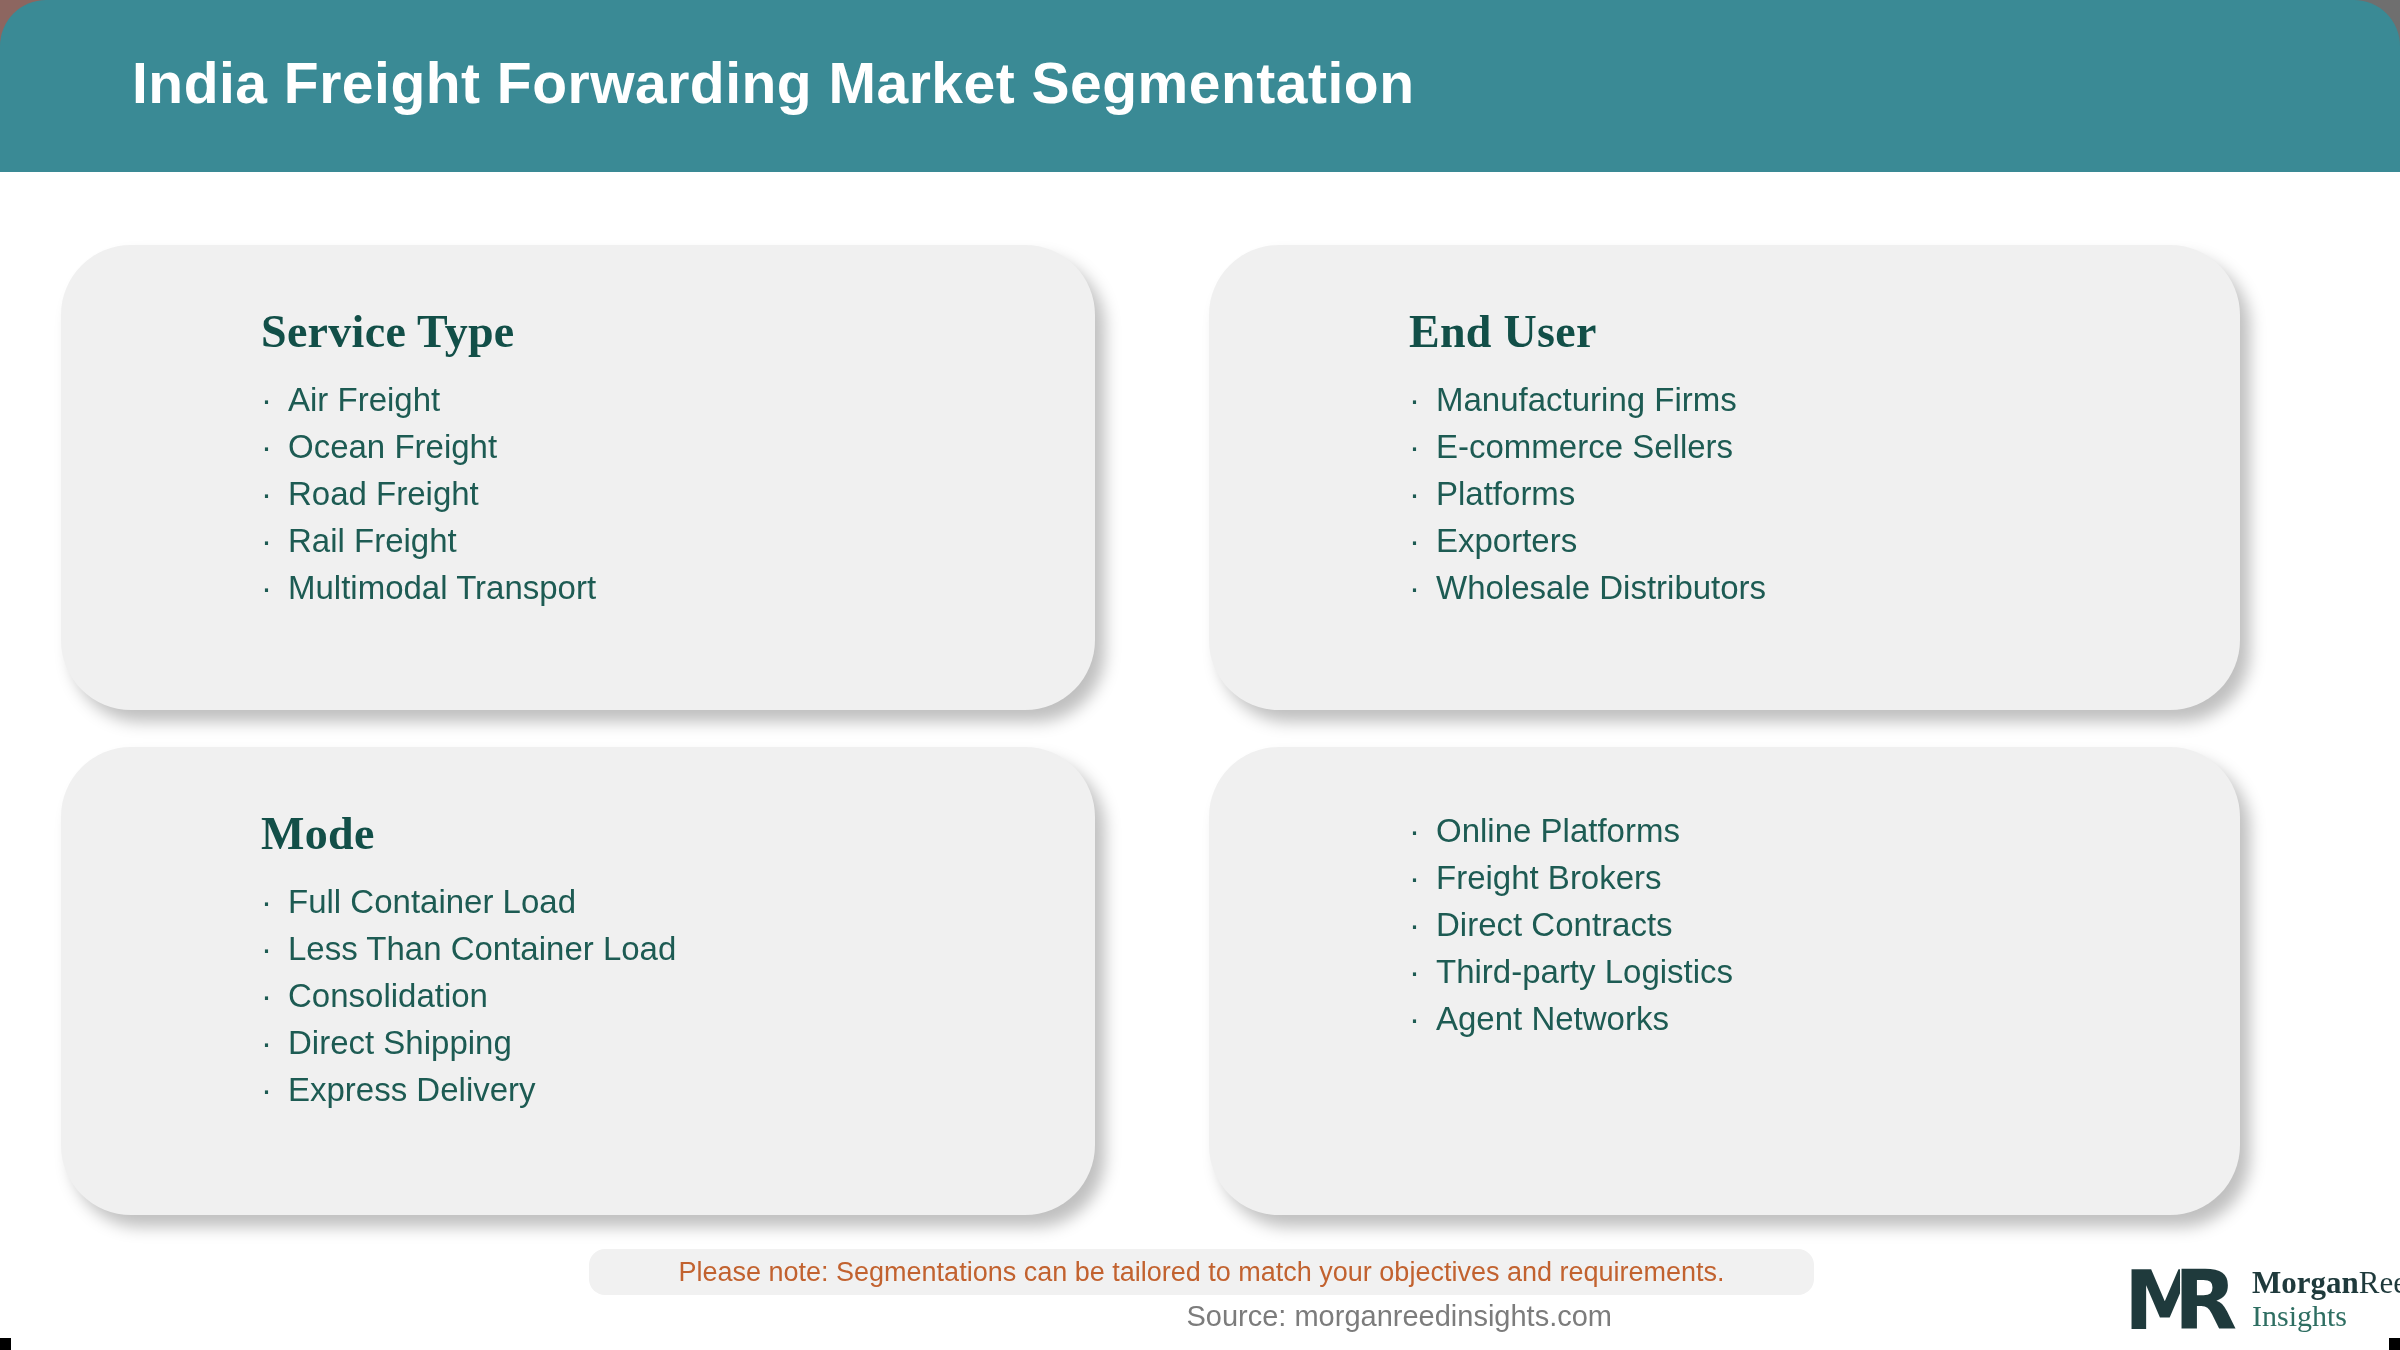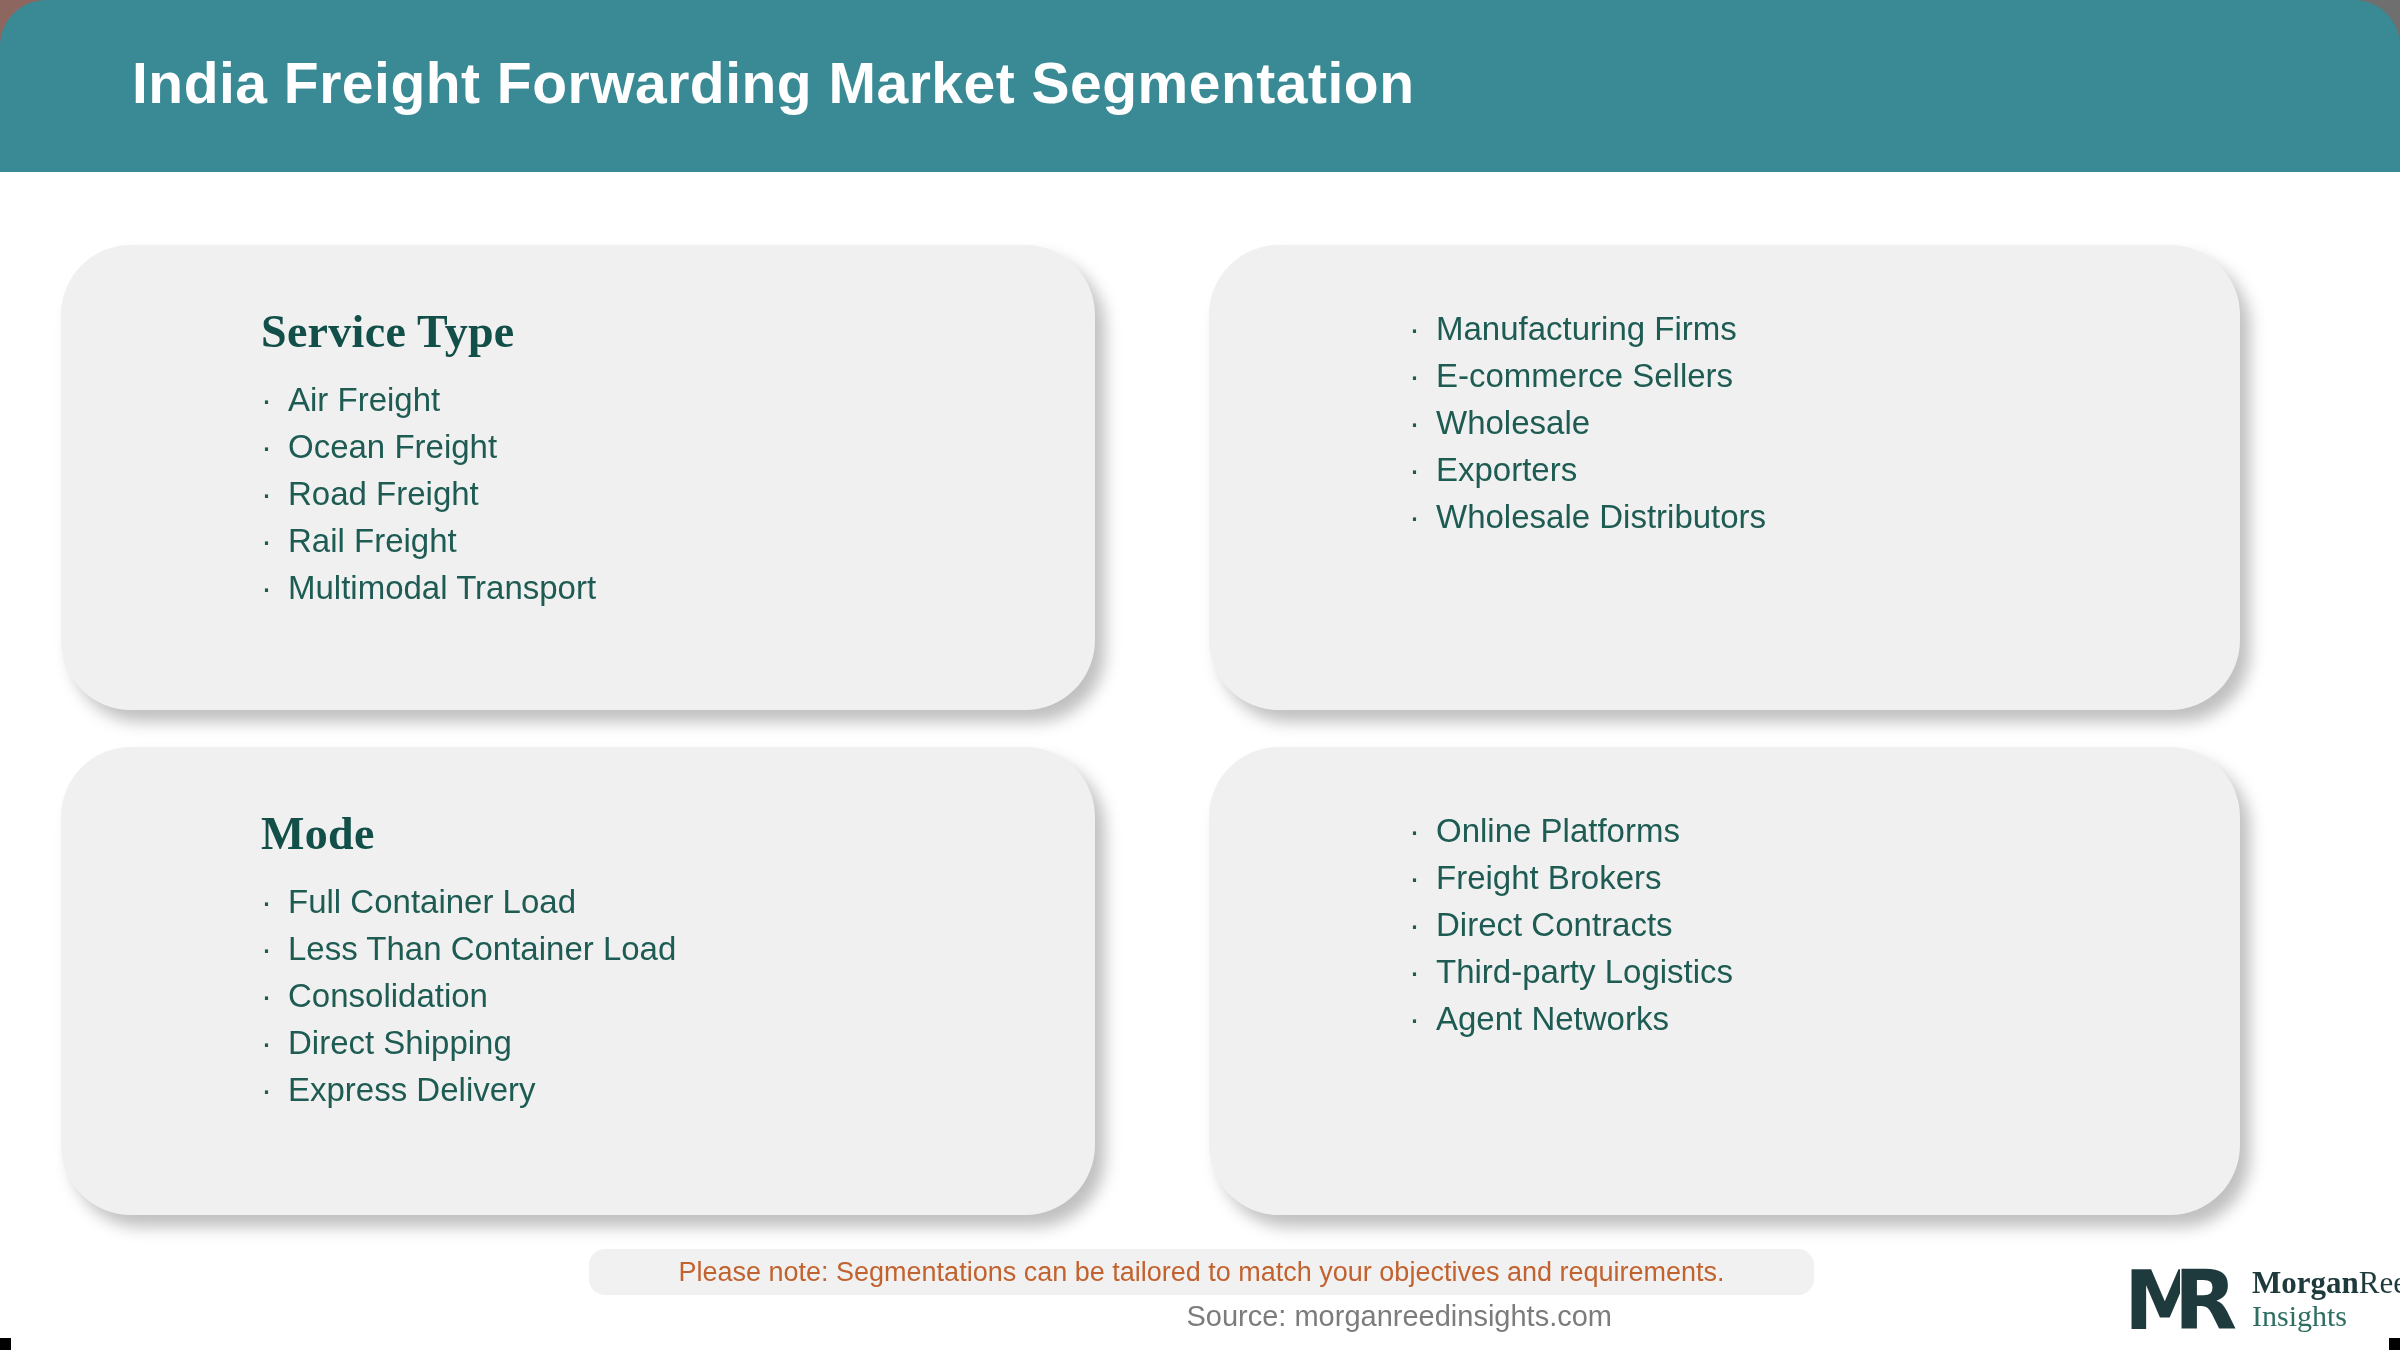--- a/index.html
+++ b/index.html
@@ -115,31 +115,32 @@
       </div>
     <div class="item">
         <span class="dot">·</span>
         <span>Multimodal Transport</span>
       </div>
   </div>
 </section>
 
 <section class="card" id="card-enduser">
   <div class="content">
+    <h2>End User</h2>
     <div class="item">
         <span class="dot">·</span>
         <span>Manufacturing Firms</span>
       </div>
     <div class="item">
         <span class="dot">·</span>
         <span>E-commerce Sellers</span>
       </div>
     <div class="item">
         <span class="dot">·</span>
-        <span>Wholesale</span>
+        <span>Platforms</span>
       </div>
     <div class="item">
         <span class="dot">·</span>
         <span>Exporters</span>
       </div>
     <div class="item">
         <span class="dot">·</span>
         <span>Wholesale Distributors</span>
       </div>
   </div>

